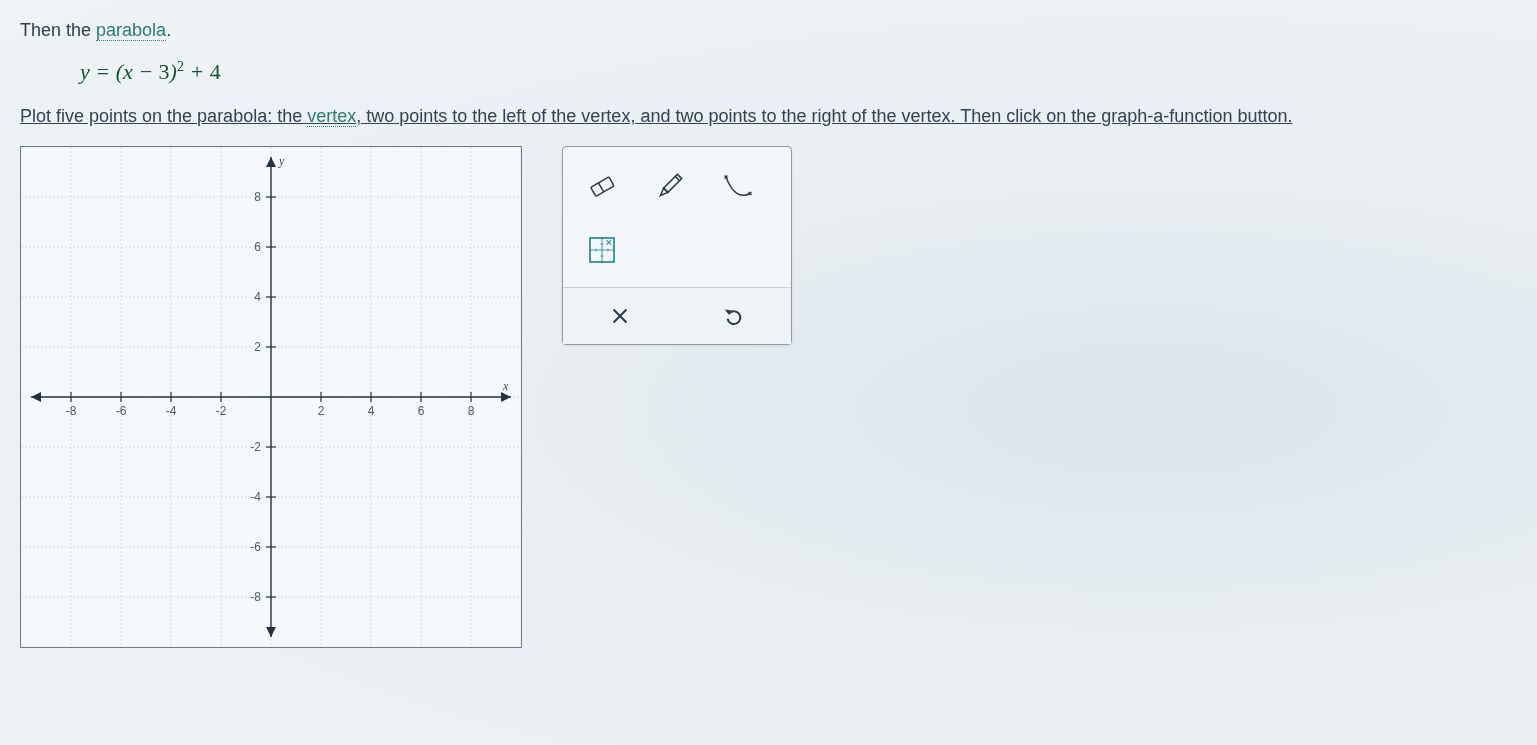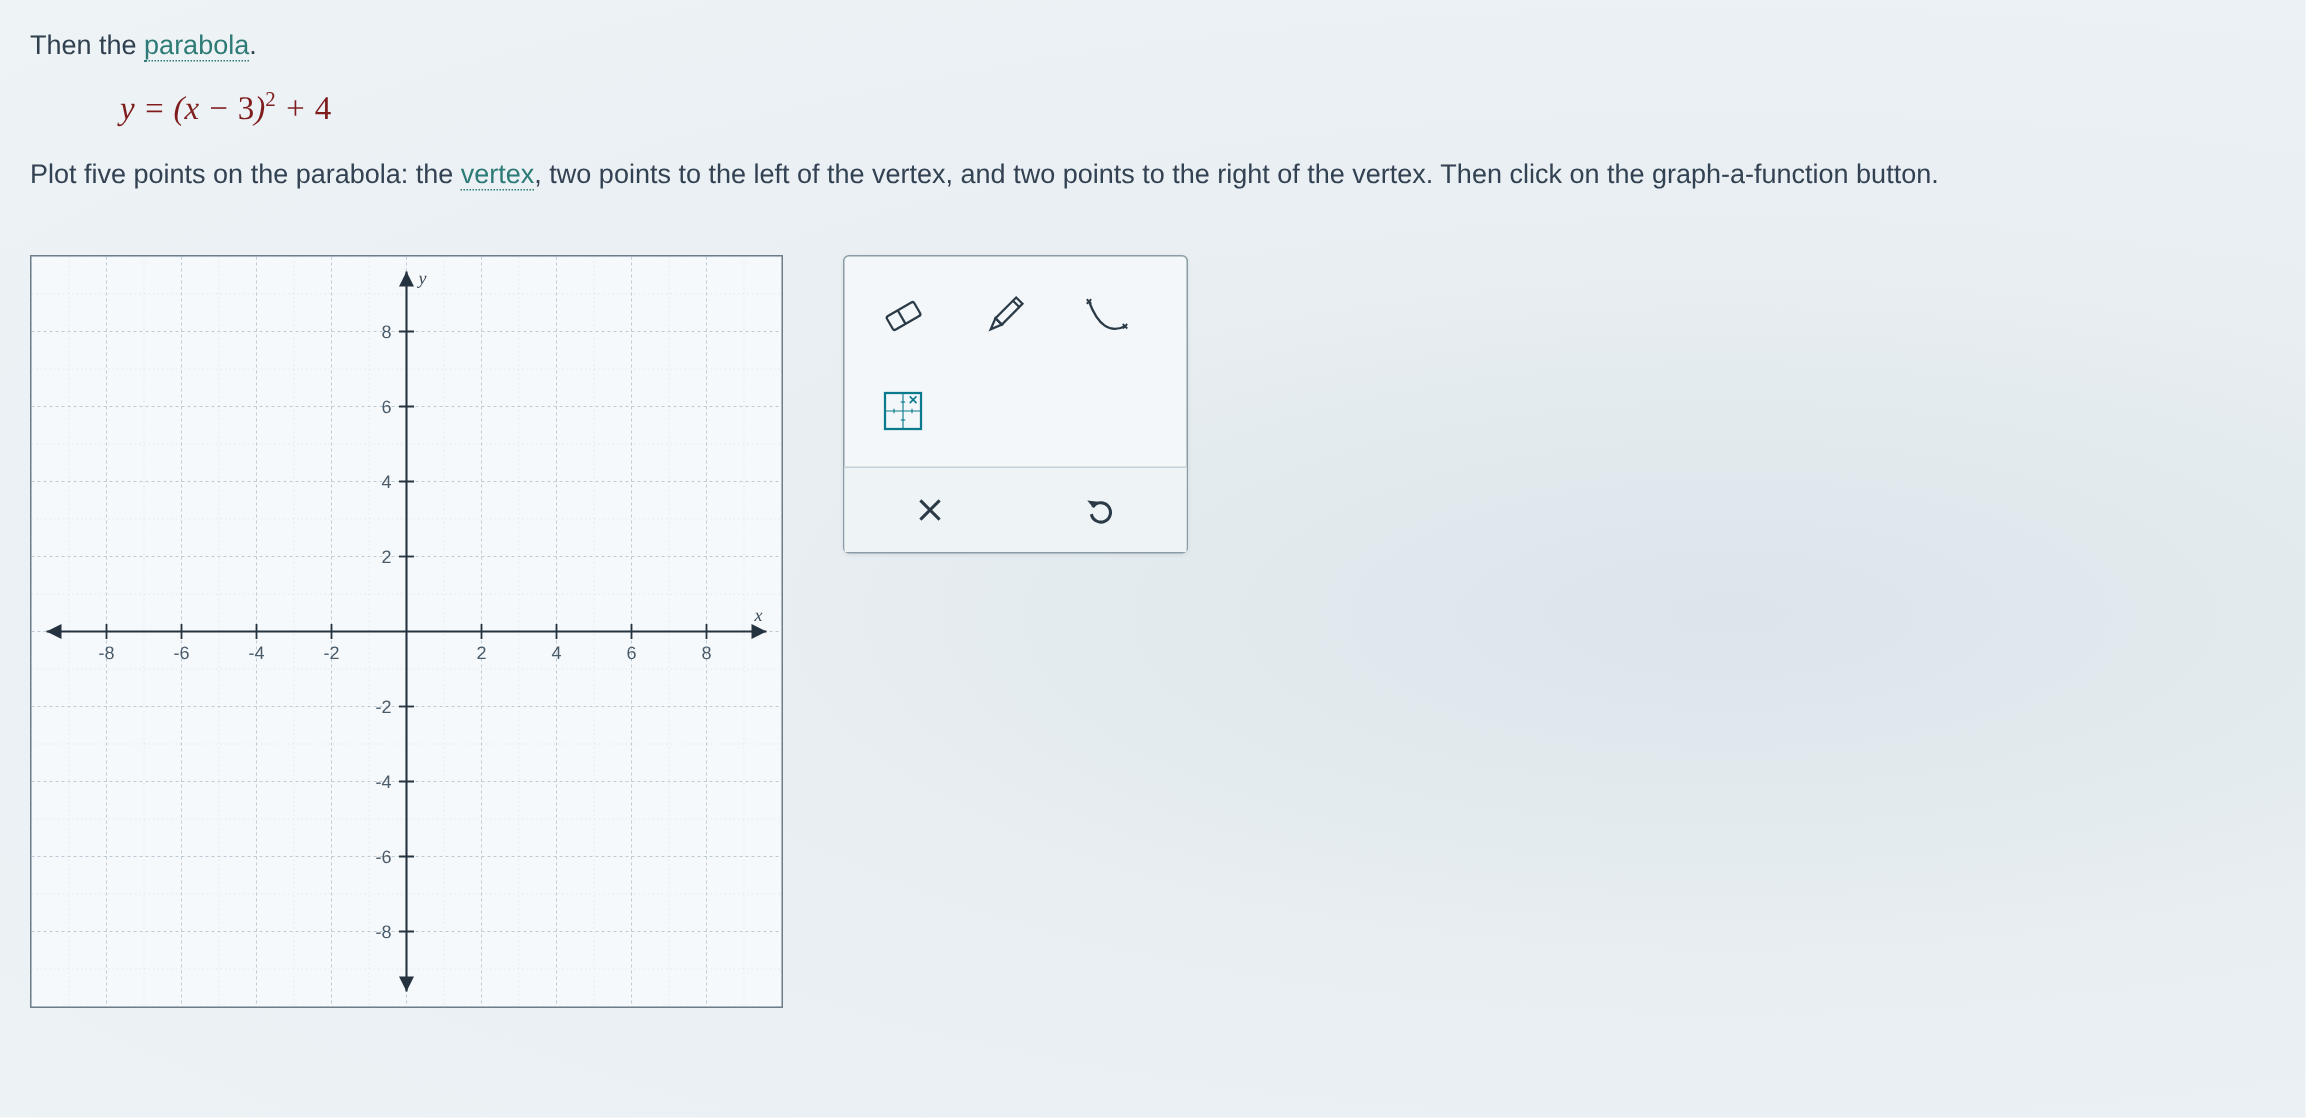--- a/index.html
+++ b/index.html
@@ -18,29 +18,30 @@
   .dotted-link {
     border-bottom: 1px dotted #2d7a76;
     color: #2d7a76;
     cursor: help;
   }
   .equation-block {
     margin: 18px 0 18px 60px;
     font-family: 'Times New Roman', Times, serif;
     font-style: italic;
     font-size: 22px;
-    color: #7f1d1d;
+    color: #14532d;
   }
   .equation-block sup { font-size: 14px; vertical-align: super; font-style: normal; }
   .instructions {
     font-size: 18px;
     color: #334252;
     line-height: 1.5;
-    margin-bottom: 40px;
+    margin-bottom: 16px;
     max-width: 1480px;
+    text-decoration: underline;
   }
   .work-area { display: flex; align-items: flex-start; gap: 40px; }
   .graph-box {
     width: 502px;
     height: 502px;
     border: 1px solid #6d7d89;
     background: #f6f9fb;
     position: relative;
     cursor: crosshair;
   }

